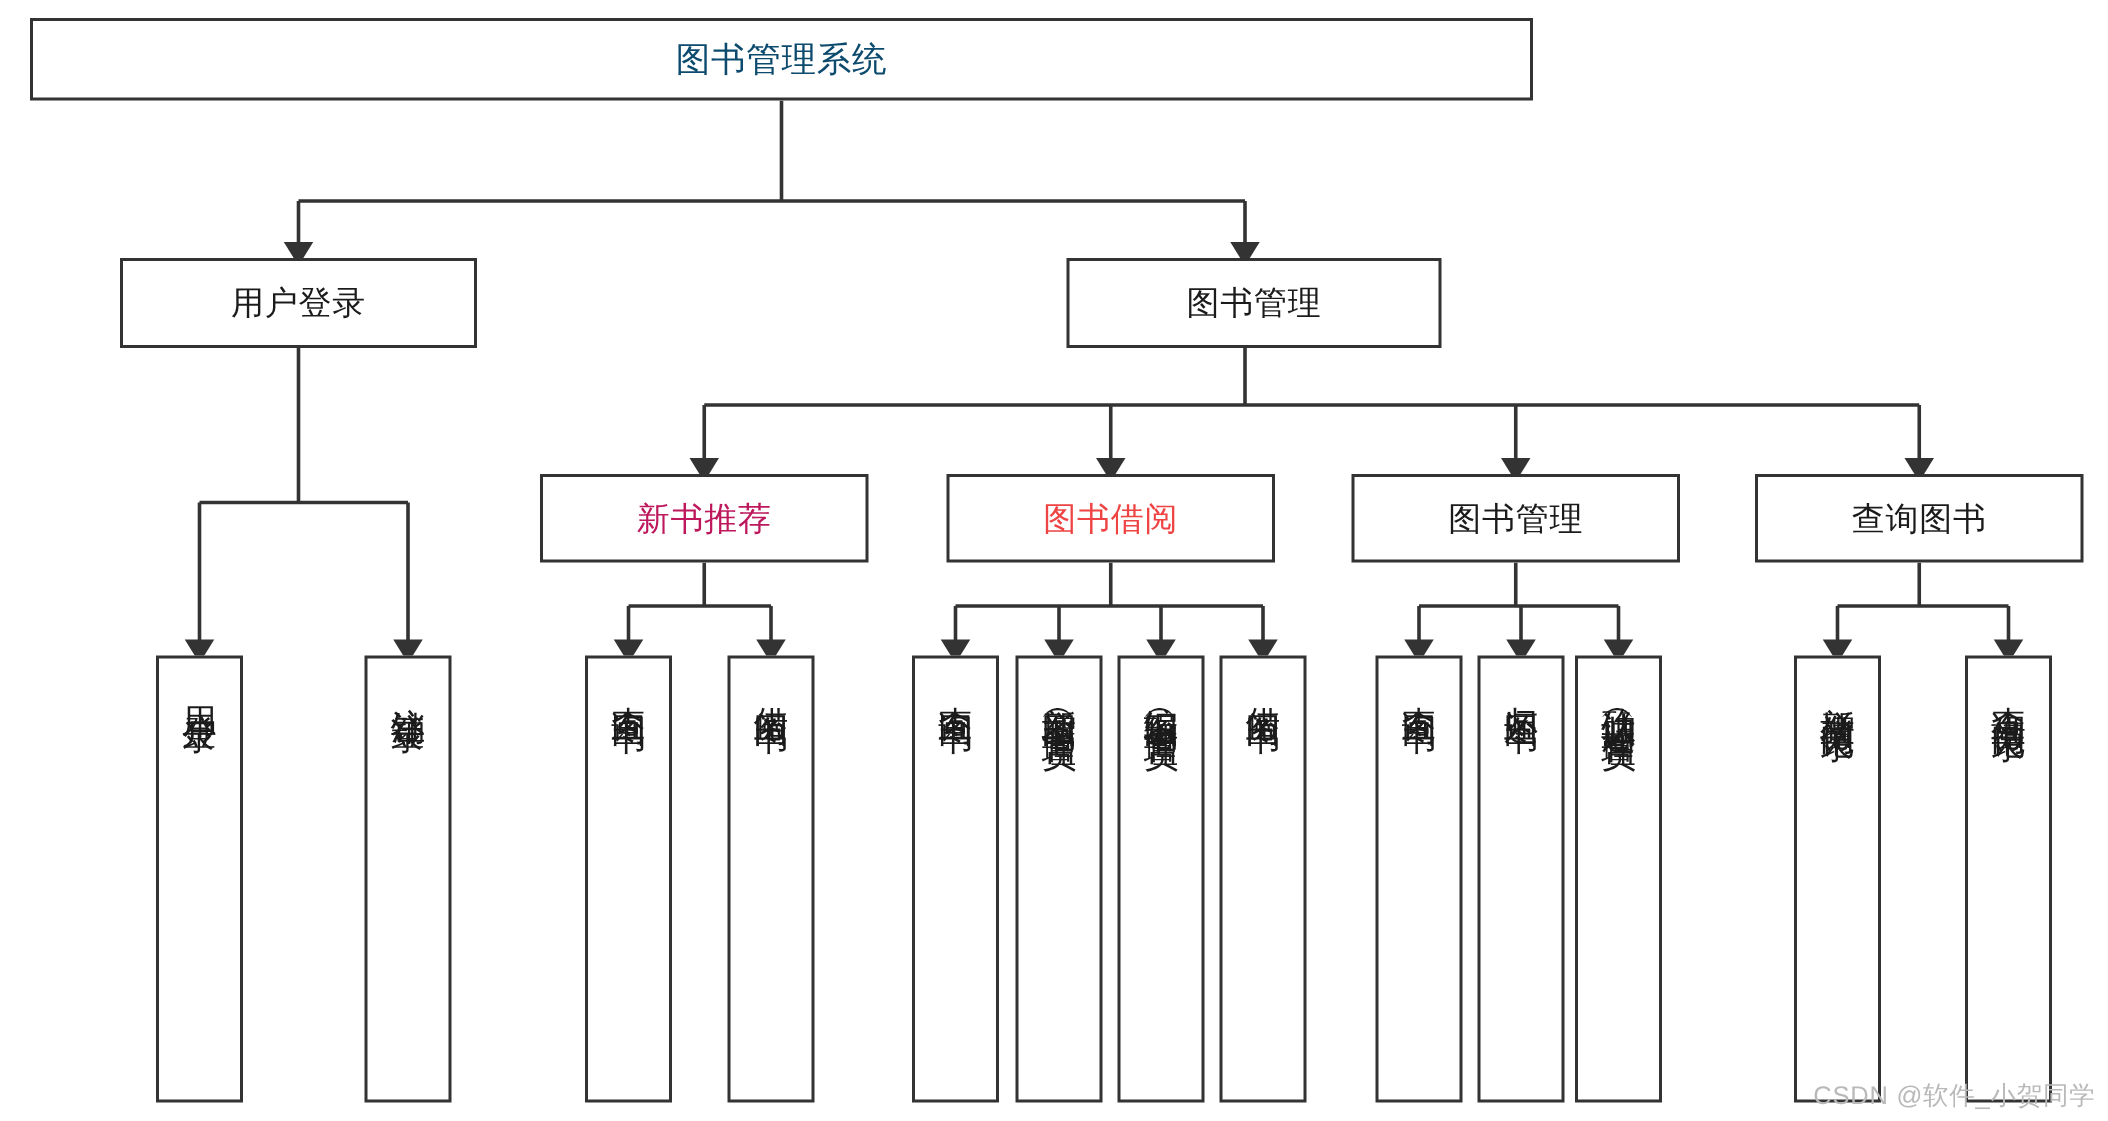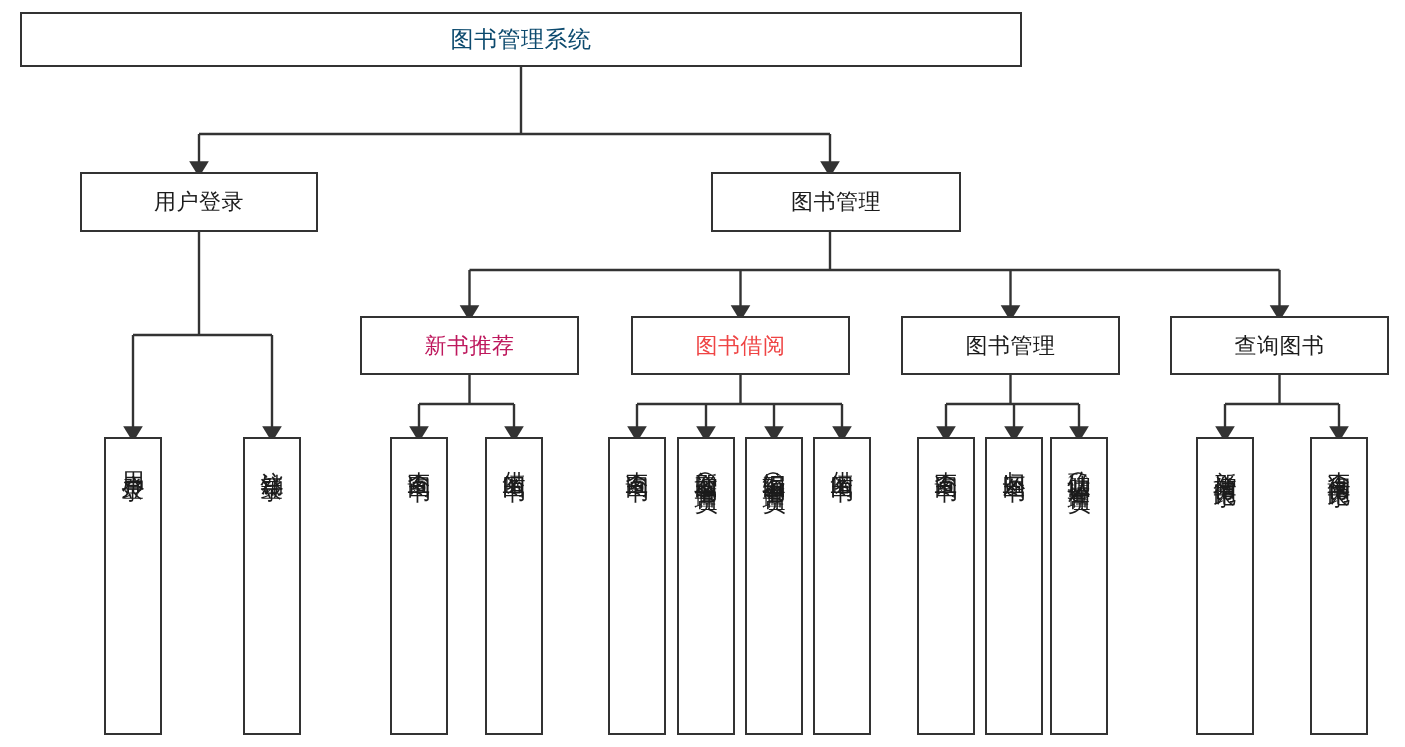--- a/index.html
+++ b/index.html
@@ -176,13 +176,14 @@
         <span class="label">确认归还（管理员）</span>
       </div>
       <div class="node vert" id="node-leaf-add-record" style="left: 1196px; top: 437px; width: 58px; height: 298px; border-color: rgb(51, 51, 51); background: rgb(255, 255, 255); color: rgb(27, 27, 27);">
         <span class="label">新增借阅记录</span>
       </div>
       <div class="node vert" id="node-leaf-query-record" style="left: 1310px; top: 437px; width: 58px; height: 298px; border-color: rgb(51, 51, 51); background: rgb(255, 255, 255); color: rgb(27, 27, 27);">
         <span class="label">查询借阅记录</span>
       </div>
     </div>
 
+  <div class="watermark">CSDN @软件_小贺同学</div>
 </div>
 
 </body></html>

